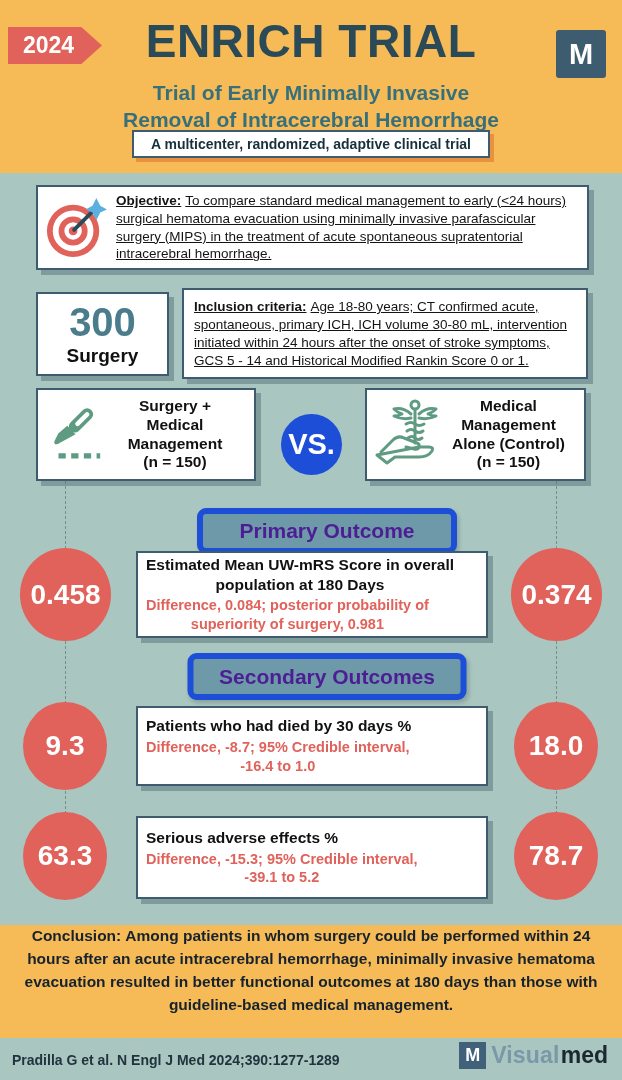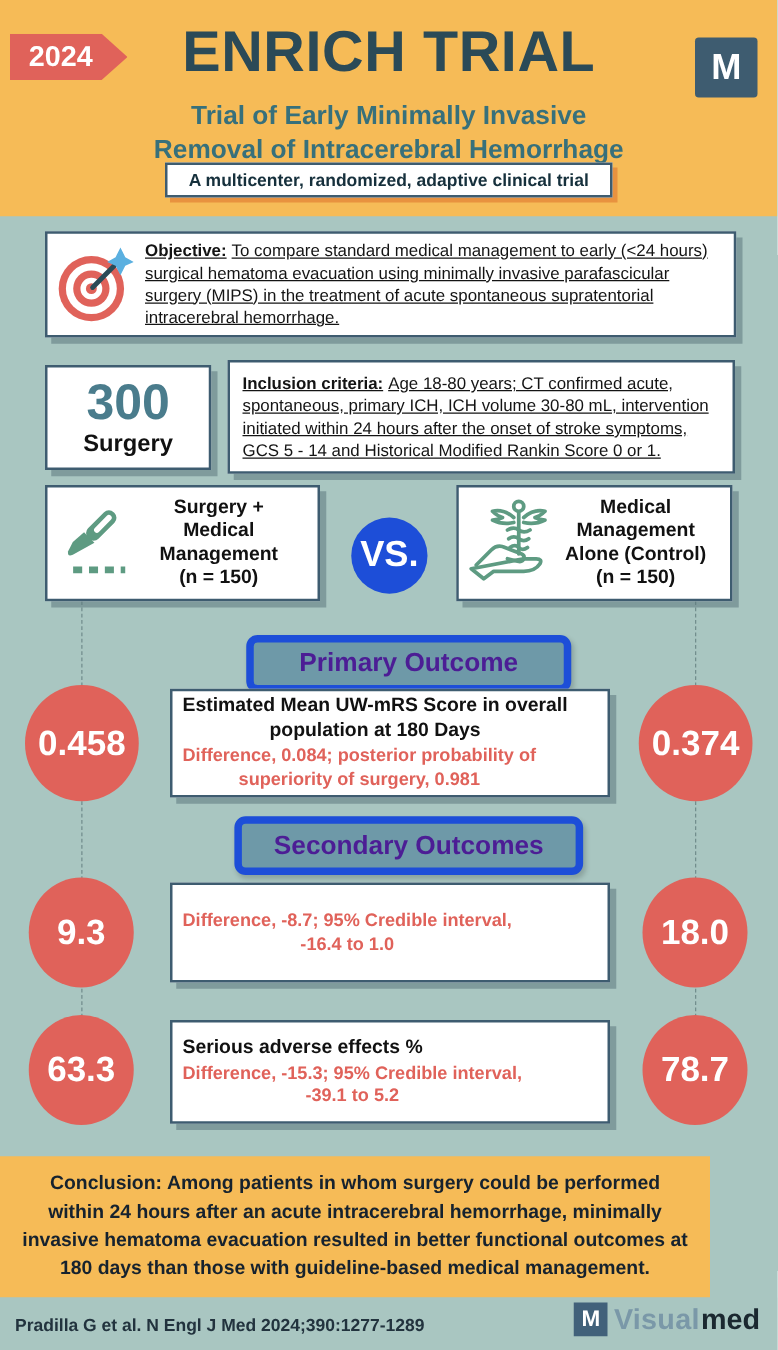--- a/index.html
+++ b/index.html
@@ -85,22 +85,22 @@
   .vc-left-r1 { left:20px; } .vc-right-r1 { left:511px; }
   .vc-left-r23 { left:23px; } .vc-right-r23 { left:514px; }
   .row2 { top:702px; } .row3 { top:812px; }
   
   .outcome-card { left:136px; width:352px; display:flex; flex-direction:column; align-items:flex-start; justify-content:center; padding:6px 8px; }
   .oc-1 { top:551px; height:87px; } .oc-2 { top:706px; height:80px; } .oc-3 { top:816px; height:83px; }
   .outcome-title { font-size:15.5px; font-weight:700; color:#111; text-align:center; line-height:1.28; white-space:pre-line; }
   .outcome-detail { font-size:14.5px; font-weight:700; color:#E0625A; text-align:center; line-height:1.3; white-space:pre-line; margin-top:2px; }
   
   .conclusion {
-    position:absolute; left:0; top:925px; width:568px; height:113px; background:#F6BB57;
-    display:flex; align-items:center; justify-content:center; padding:0 16px; box-sizing:border-box;
+    position:absolute; left:0; top:925px; width:622px; height:113px; background:#F6BB57;
+    display:flex; align-items:flex-start; justify-content:center; padding:0 16px; box-sizing:border-box;
   }
   .conclusion-text { font-size:15.5px; font-weight:700; color:#16222E; text-align:center; line-height:1.48; }
   .conclusion-text .bold-label { font-weight:800; }
   
   .footer { position:absolute; left:0; top:1038px; width:622px; height:42px; background:#A9C6C1; }
   .citation { position:absolute; left:12px; top:14px; font-size:14px; font-weight:700; color:#22333E; }
   .visualmed { position:absolute; right:14px; top:4px; display:flex; align-items:center; gap:5px; }
   .vm-box { width:27px; height:27px; background:#41617A; color:#fff; font-size:18px; font-weight:700;
     display:flex; align-items:center; justify-content:center; }
   .vm-visual { color:#7A98A8; font-size:23px; font-weight:700; letter-spacing:0.2px; }
@@ -191,20 +191,21 @@
 population at 180 Days</div>
     <div class="outcome-detail">Difference, 0.084; posterior probability of
 superiority of surgery, 0.981</div>
   </div>
   <div class="value-circle vc-r1 vc-right-r1">0.374</div>
 
   <div class="section-pill pill-secondary">Secondary Outcomes</div>
 
   <div class="value-circle vc-r23 vc-left-r23 row2">9.3</div>
   <div class="card outcome-card oc-2">
+    <div class="outcome-title">Patients who had died by 30 days %</div>
     <div class="outcome-detail">Difference, -8.7; 95% Credible interval,
 -16.4 to 1.0</div>
   </div>
   <div class="value-circle vc-r23 vc-right-r23 row2">18.0</div>
 
   <div class="value-circle vc-r23 vc-left-r23 row3">63.3</div>
   <div class="card outcome-card oc-3">
     <div class="outcome-title">Serious adverse effects %</div>
     <div class="outcome-detail">Difference, -15.3; 95% Credible interval,
 -39.1 to 5.2</div>

